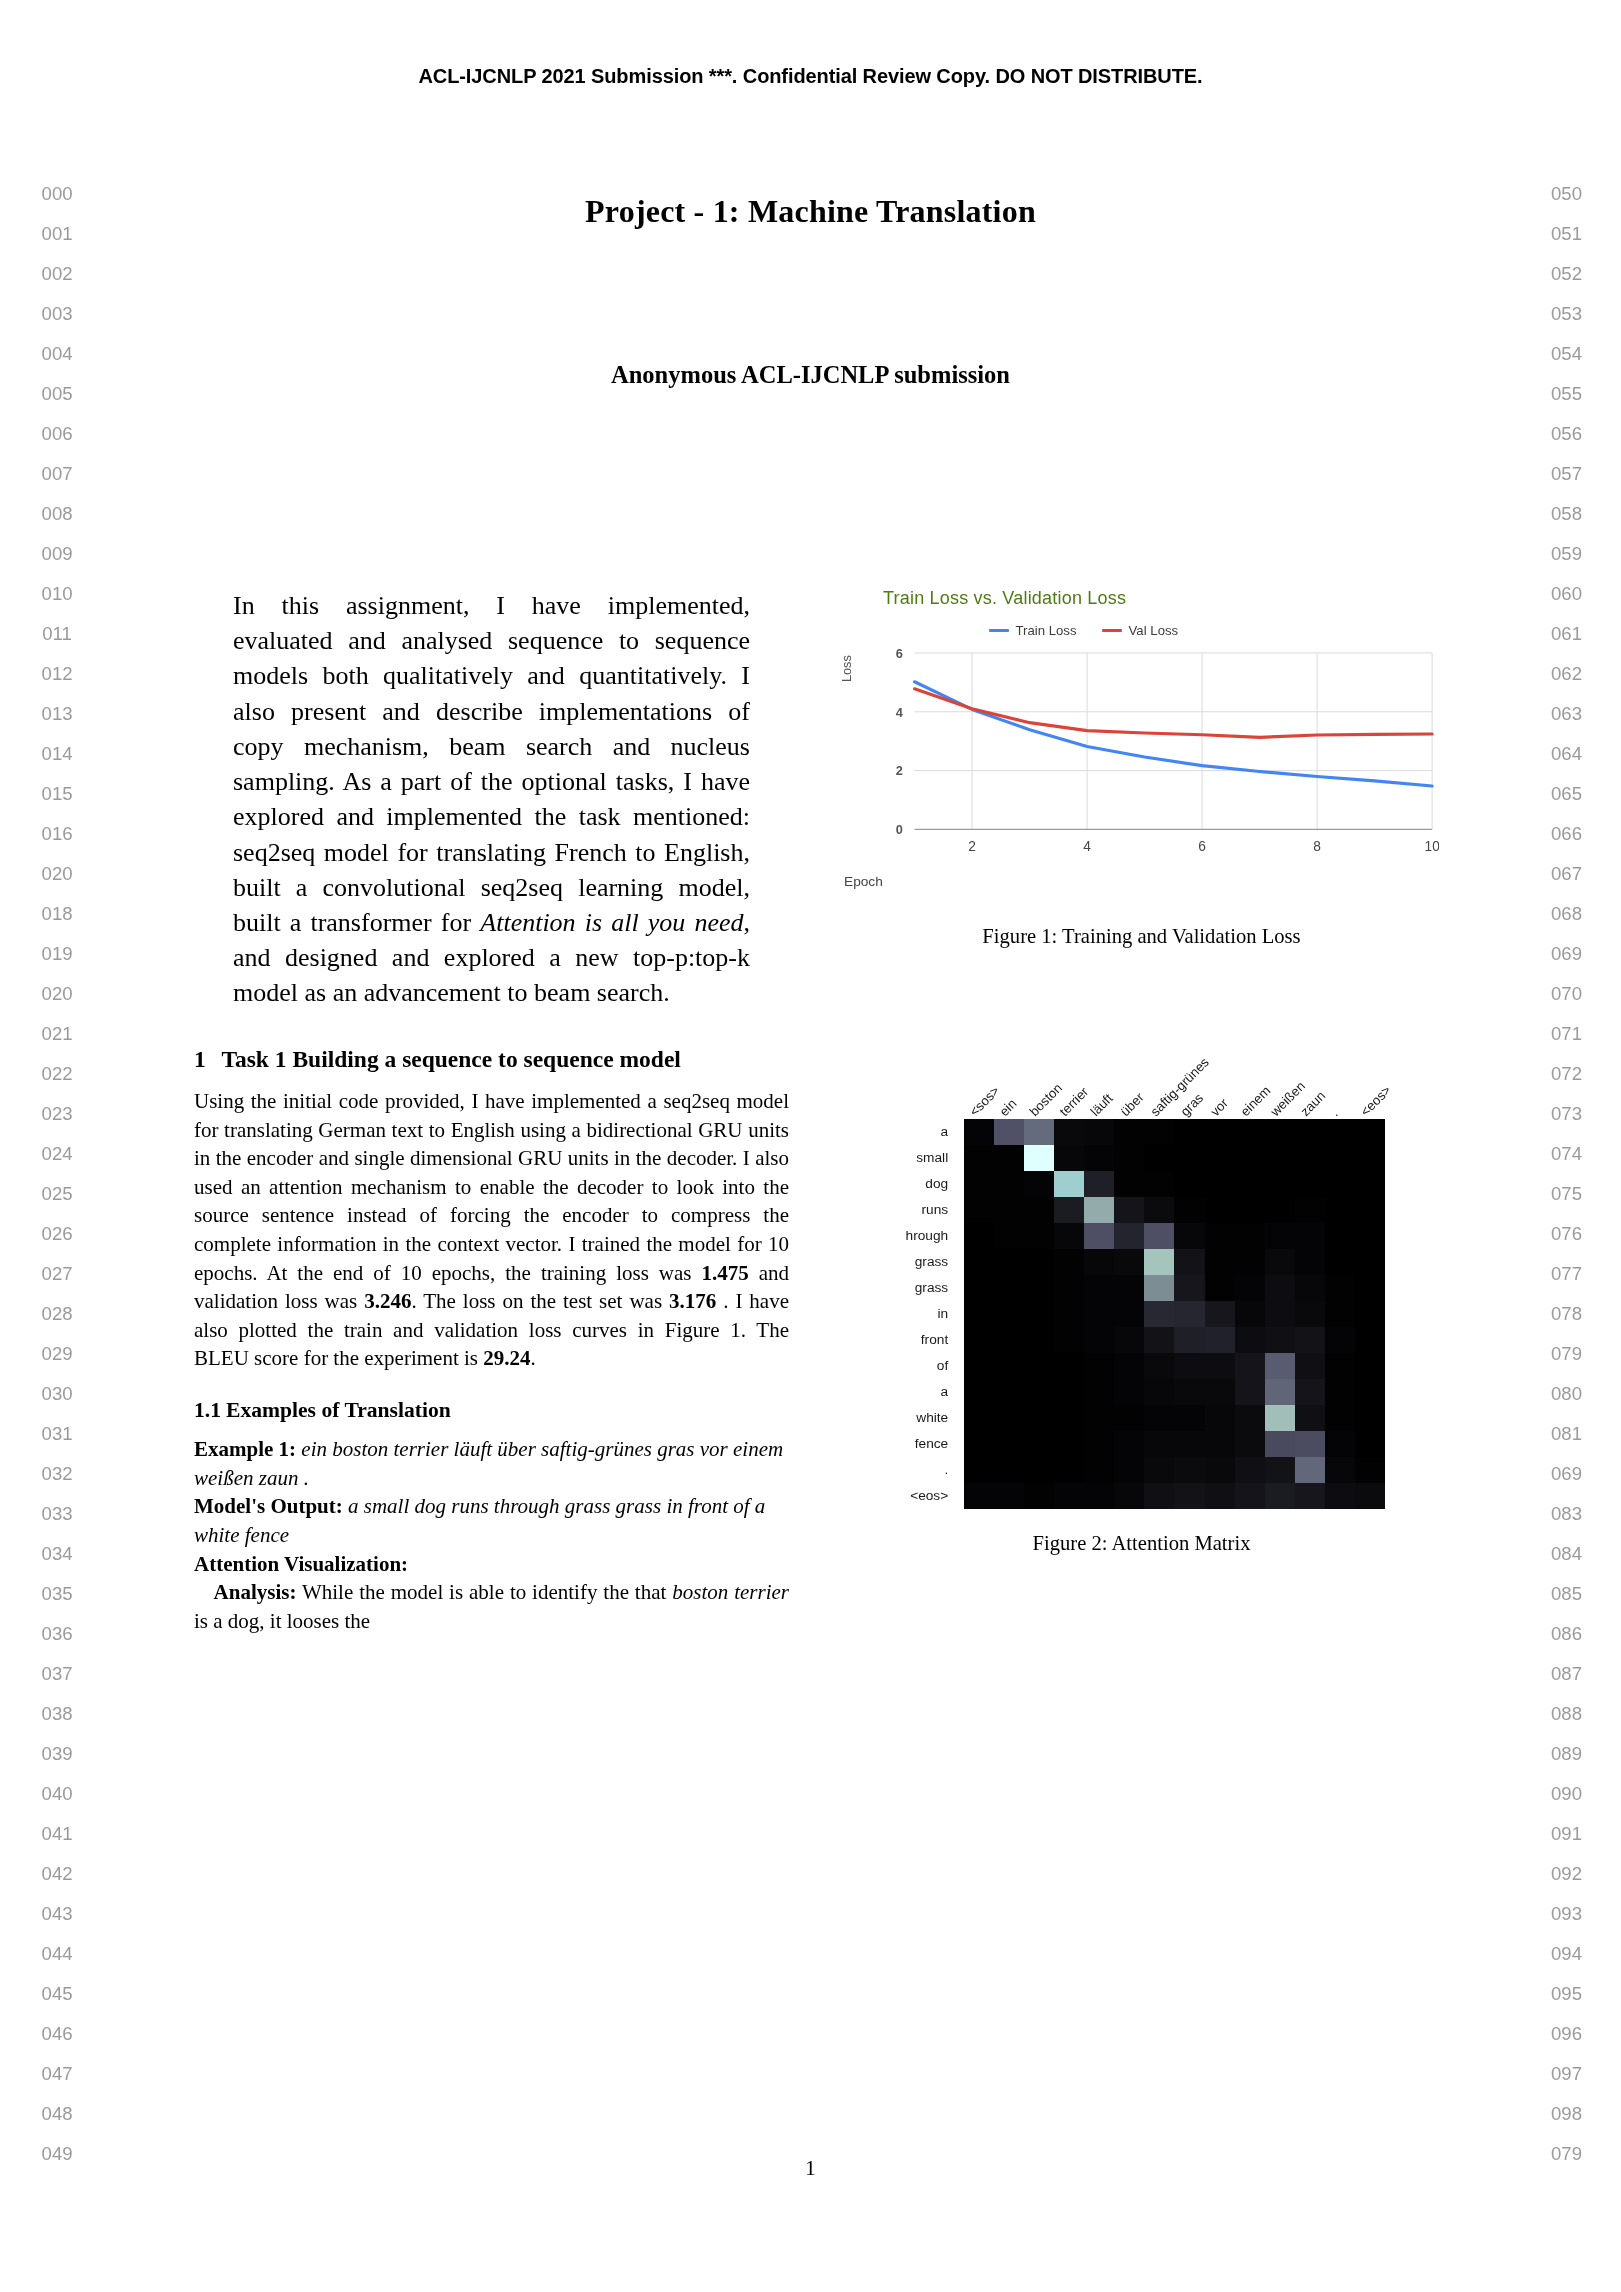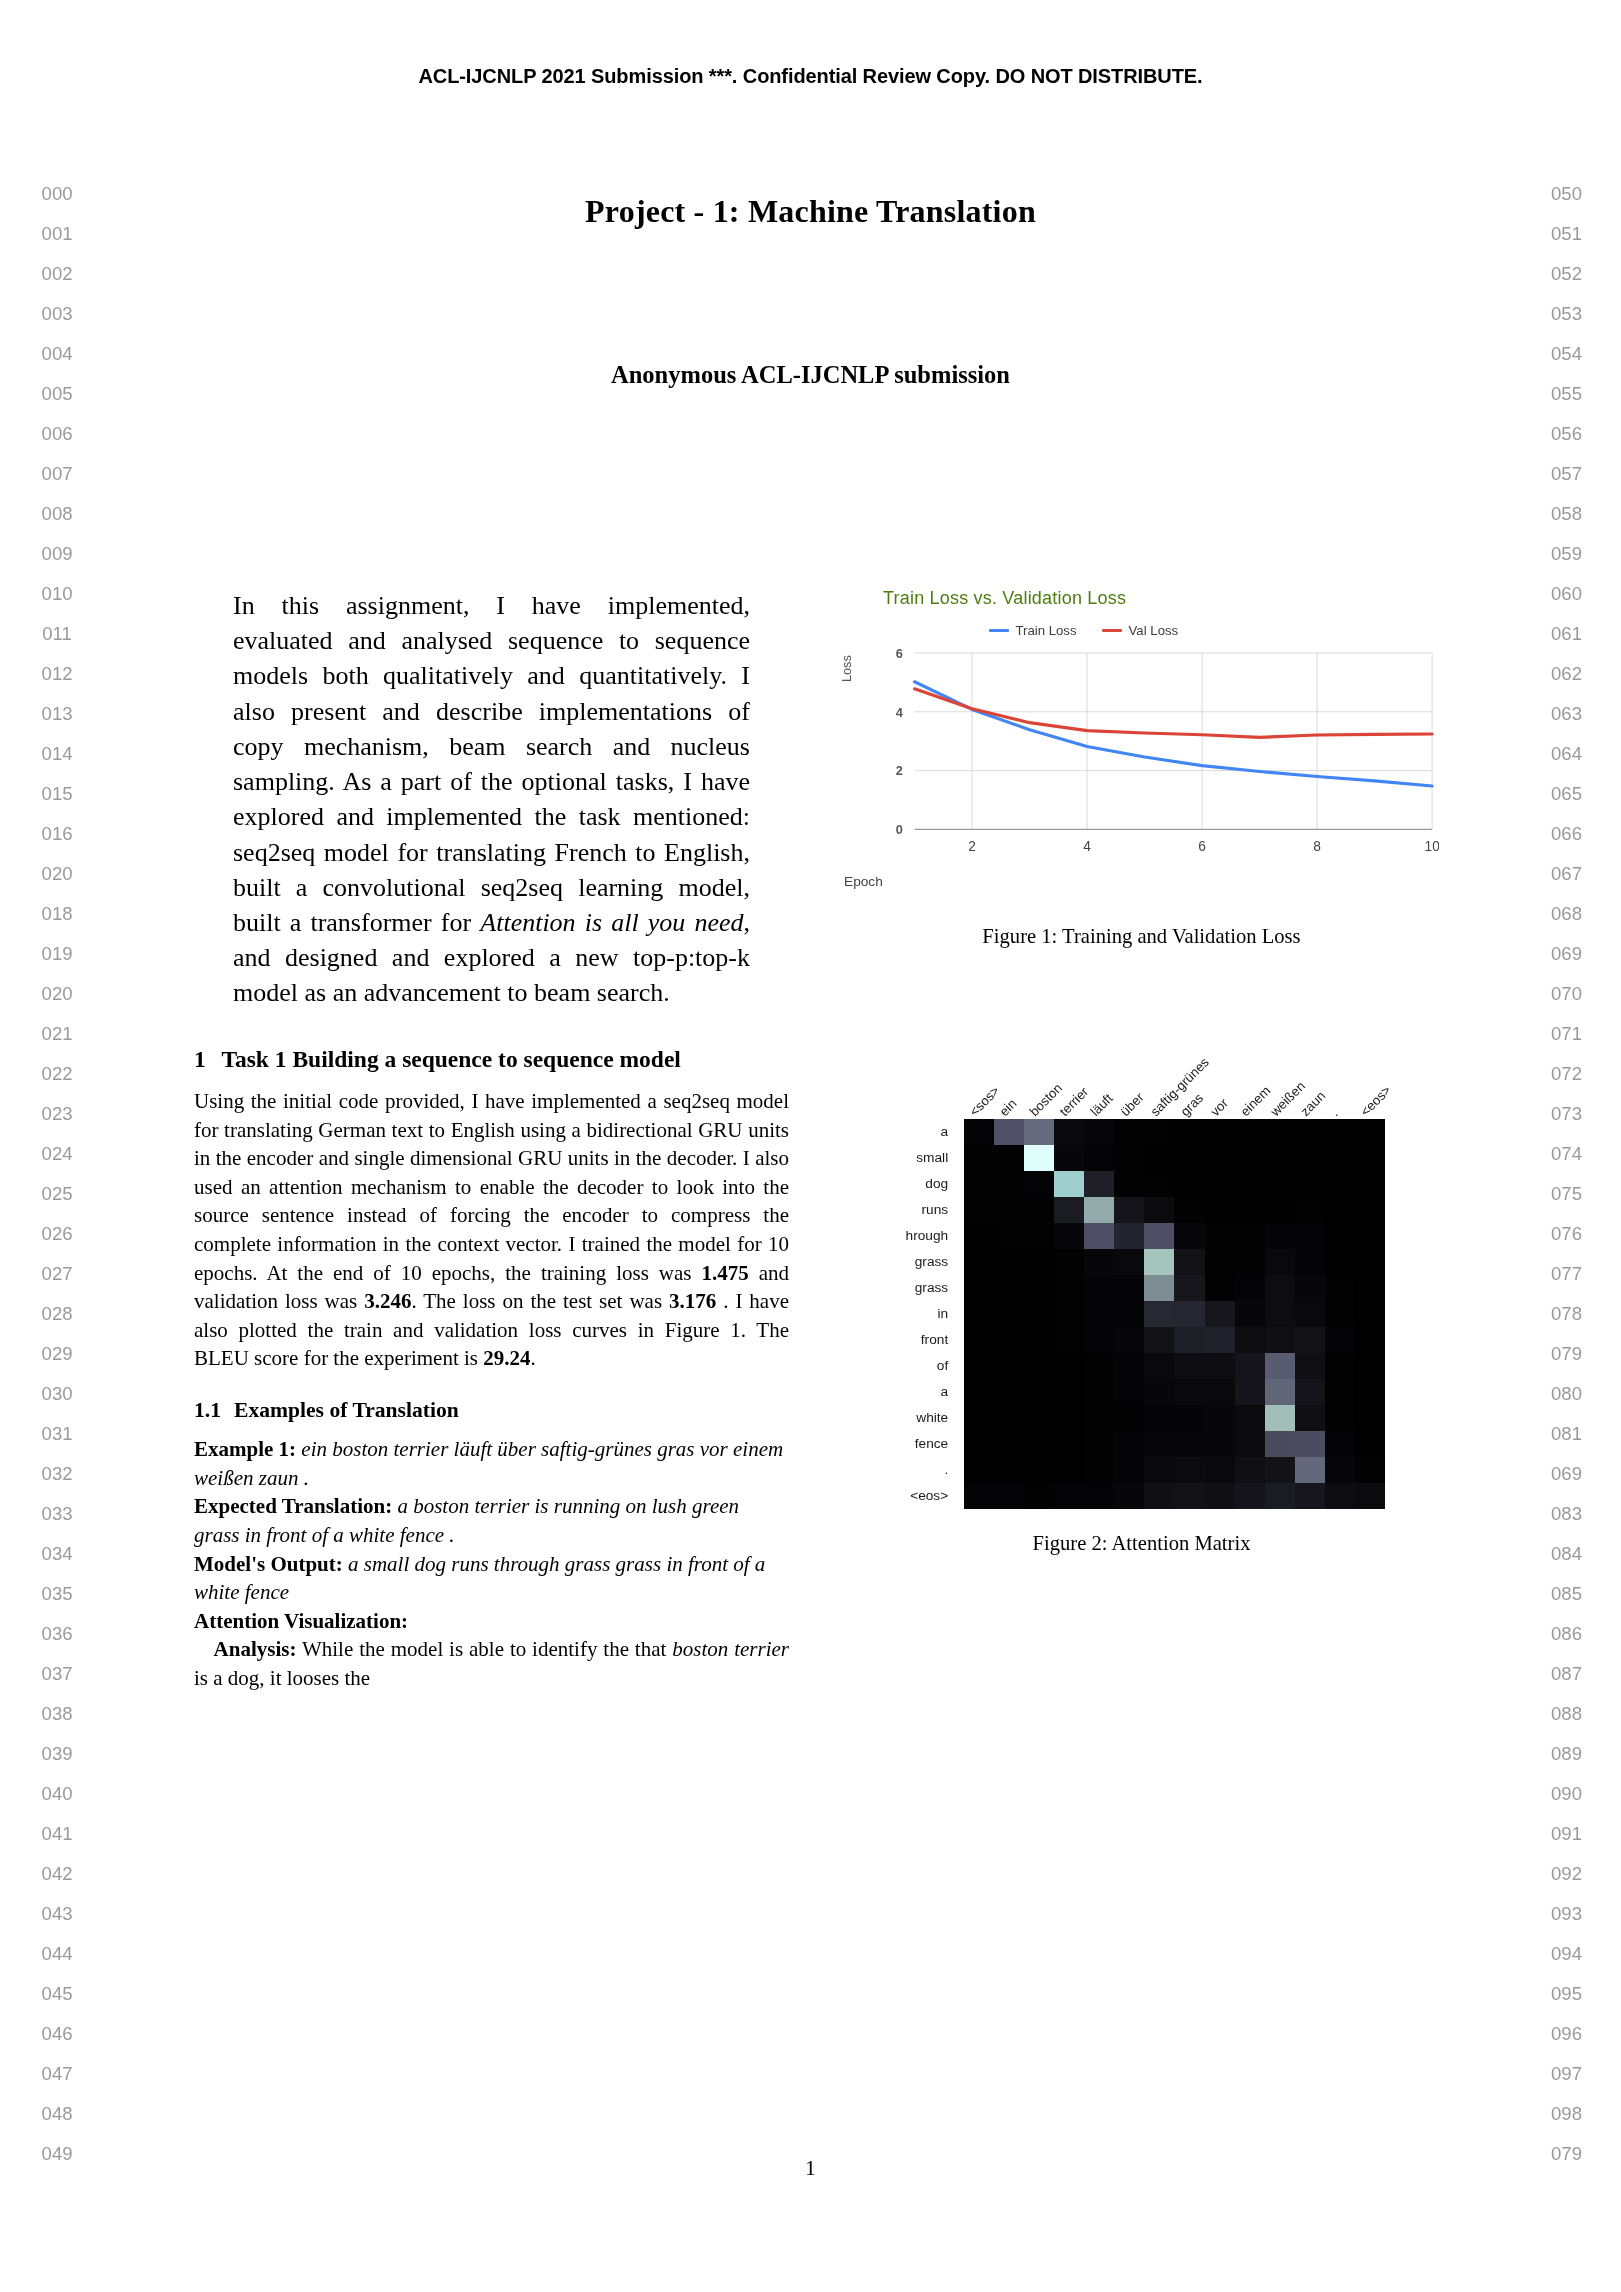--- a/index.html
+++ b/index.html
@@ -53,21 +53,21 @@
   }
 
   h2.sec{
     font-weight:bold; font-size:23.5px; line-height:1.18;
     margin:35px 0 13.7px 0; display:flex; gap:15.7px;
   }
   h2.sec .num{ flex:0 0 auto; }
   h2.sec .txt{ flex:1 1 auto; }
   h3.sub{
     font-weight:bold; font-size:21.6px;
-    margin:25.5px 0 11.8px 0; display:flex; gap:13px;
+    margin:25.5px 0 11.8px 0; display:flex; gap:5px;
   }
   p.body{
     margin:0; font-size:21px; line-height:1.362;
     text-align:justify; hyphens:manual;
   }
   p.body.ind{ text-indent:19.6px; }
   .ex{ margin:0; font-size:21px; line-height:1.362; text-align:left; }
   .ex b{ font-weight:bold; }
   .ex i{ font-style:italic; }
 
@@ -254,21 +254,20 @@
     </h2>
 
     <p class="body"><span>Using the initial code provided, I have implemented a seq2seq model for translating German text to English using a bidirectional GRU units in the encoder and single dimensional GRU units in the decoder. I also used an attention mechanism to enable the decoder to look into the source sentence instead of forcing the encoder to compress the complete information in the context vector. I trained the model for 10 epochs. At the end of 10 epochs, the training loss was </span><b>1.475</b><span> and validation loss was </span><b>3.246</b><span>. The loss on the test set was </span><b>3.176</b><span> . I have also plotted the train and validation loss curves in Figure 1. The BLEU score for the experiment is </span><b>29.24</b><span>.</span></p>
 
     <h3 class="sub">
       <span>1.1</span>
       <span>Examples of Translation</span>
     </h3>
 
     <p class="ex"><b>Example 1:</b> <i>ein boston terrier läuft über saftig-grünes gras vor einem weißen zaun .</i></p>
-    <p class="ex"><b>Expected Translation:</b> <i>a boston terrier is running on lush green grass in front of a white fence .</i></p>
     <p class="ex"><b>Model's Output:</b> <i>a small dog runs through grass grass in front of a white fence</i></p>
     <p class="ex"><b>Attention Visualization:</b></p>
     <p class="body ind"><b>Analysis:</b><span> While the model is able to identify the that </span><i>boston terrier</i><span> is a dog, it looses the</span></p>
 
   </div>
 
   <div class="col-right">
 
     <div class="fig1">
       <div class="chart-title">Train Loss vs. Validation Loss</div>

